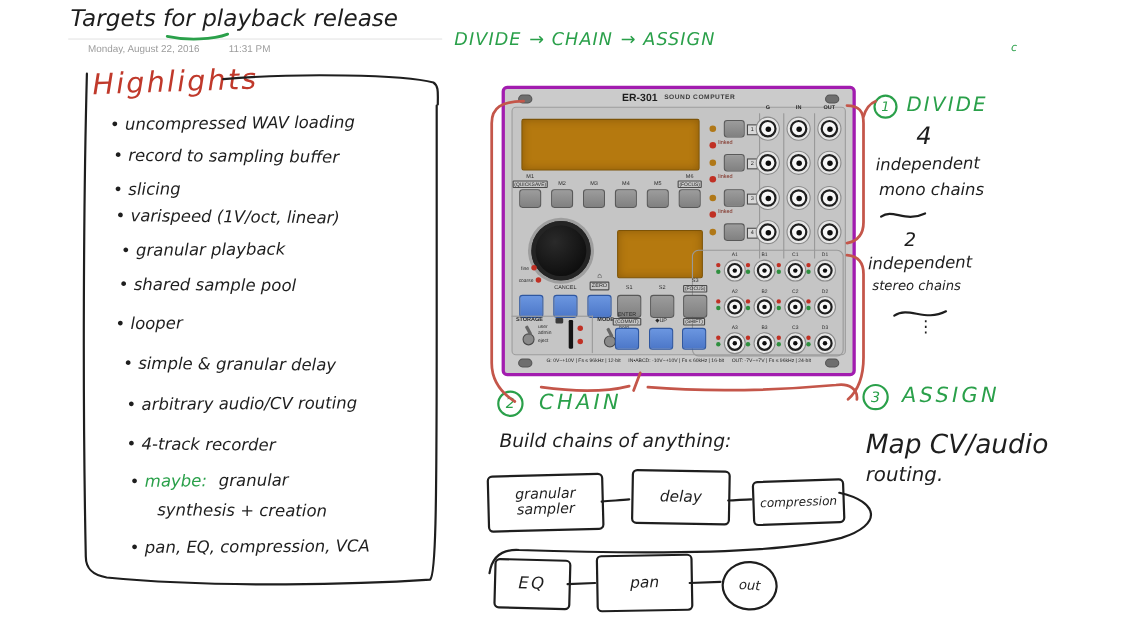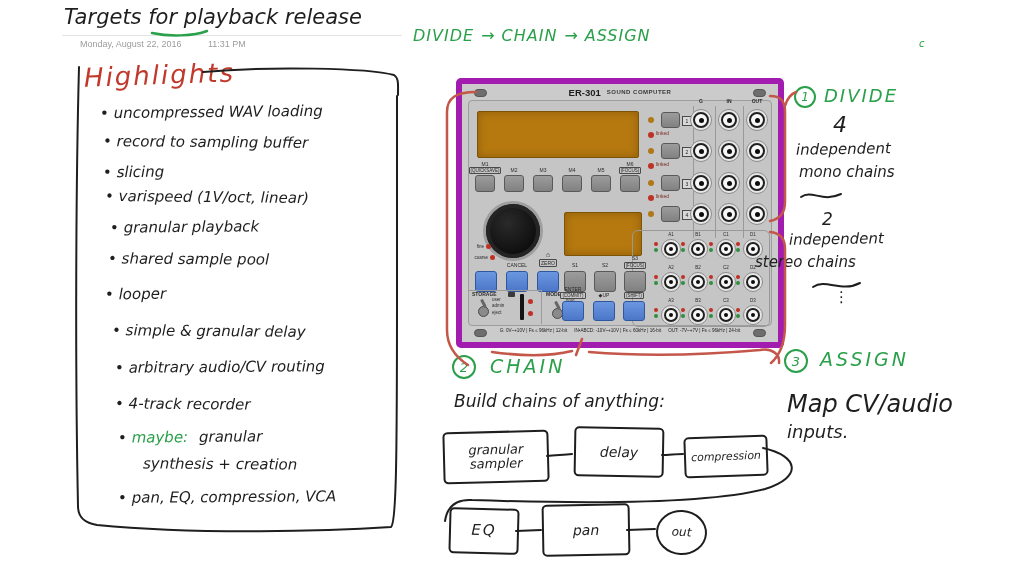--- a/index.html
+++ b/index.html
@@ -13,21 +13,21 @@
   .gray{color:#9c9c9c}
   .circle-num{position:absolute;border:2px solid #2aa04a;color:#2aa04a;border-radius:50%;
       display:flex;align-items:center;justify-content:center;
       font-family:"DejaVu Sans",sans-serif;font-style:italic;background:#fff}
   
   .flowbox{position:absolute;border:2px solid #1e1e1e;border-radius:5px;background:#fff;
       display:flex;flex-direction:column;align-items:center;justify-content:center;
       font-family:"DejaVu Sans",sans-serif;font-style:italic;color:#1e1e1e;line-height:1.05}
   
   .module{position:absolute;left:456px;top:78px;width:316px;height:258px;background:#cbcbcb;
-      border:6px solid #a21caf;border-radius:5px}
+      border:3px solid #a21caf;border-radius:5px}
   .m{position:absolute;box-sizing:border-box}
   .screw{width:13px;height:8px;background:#6e6e6e;border:1px solid #565656;border-radius:4px}
   .inner{border:1px solid #9d9d9d;border-radius:4px;background:#c5c5c5}
   .disp{background:#b5790f;border:1px solid #7d5306;border-radius:2px;box-shadow:inset 0 0 8px rgba(70,40,0,.35)}
   .btn{border-radius:3px;border:1.5px solid #595959;background:linear-gradient(#9c9c9c,#818181)}
   .btn.blue{background:linear-gradient(#6b96e0,#4c77c8);border-color:#2f57a0}
   .jack{position:absolute;width:22px;height:22px;border-radius:50%;background:#e6e6e6;
       border:1px solid #8a8a8a;box-sizing:border-box}
   .jack::before{content:"";position:absolute;inset:2px;border-radius:50%;background:#f7f7f7;border:2px solid #1f1f1f}
   .jack::after{content:"";position:absolute;inset:7.5px;border-radius:50%;background:#0c0c0c}
@@ -293,27 +293,27 @@
   </div>
 </div>
 
 <div class="circle-num" style="left:794px;top:86px;width:18px;height:18px;font-size:12px">1</div>
 <div class="hw green" style="left:824px;top:85px;font-size:18px;letter-spacing:2px">DIVIDE</div>
 <div class="hw" style="left:833px;top:112px;font-size:22px">4</div>
 <div class="hw" style="left:796px;top:140px;font-size:15px;transform:rotate(-1deg)">independent</div>
 <div class="hw" style="left:799px;top:163px;font-size:15px">mono chains</div>
 <div class="hw" style="left:822px;top:209px;font-size:17px">2</div>
 <div class="hw" style="left:789px;top:230px;font-size:15px;transform:rotate(-1deg)">independent</div>
-<div class="hw" style="left:755px;top:253px;font-size:15px">stereo chains</div>
+<div class="hw" style="left:793px;top:253px;font-size:12px">stereo chains</div>
 <div class="hw" style="left:834px;top:288px;font-size:15px">⋮</div>
 
 <div class="circle-num" style="left:784px;top:349px;width:20px;height:20px;font-size:13px">3</div>
 <div class="hw green" style="left:820px;top:348px;font-size:19px;letter-spacing:3px">ASSIGN</div>
 <div class="hw" style="left:787px;top:390px;font-size:24px">Map CV/audio</div>
-<div class="hw" style="left:787px;top:421px;font-size:18px">inputs.</div>
+<div class="hw" style="left:787px;top:421px;font-size:18px">routing.</div>
 
 <div class="circle-num" style="left:452px;top:355px;width:20px;height:20px;font-size:13px">2</div>
 <div class="hw green" style="left:490px;top:355px;font-size:19px;letter-spacing:3px">CHAIN</div>
 <div class="hw" style="left:454px;top:391px;font-size:17px">Build chains of anything:</div>
 
 <div class="flowbox" style="left:443px;top:431px;width:102px;height:48px;font-size:13px;transform:rotate(-1.5deg)">
   <span>granular</span>
   <span>sampler</span>
   </div>
 <div class="flowbox" style="left:574px;top:427px;width:86px;height:46px;font-size:14px;transform:rotate(1deg)">delay</div>

